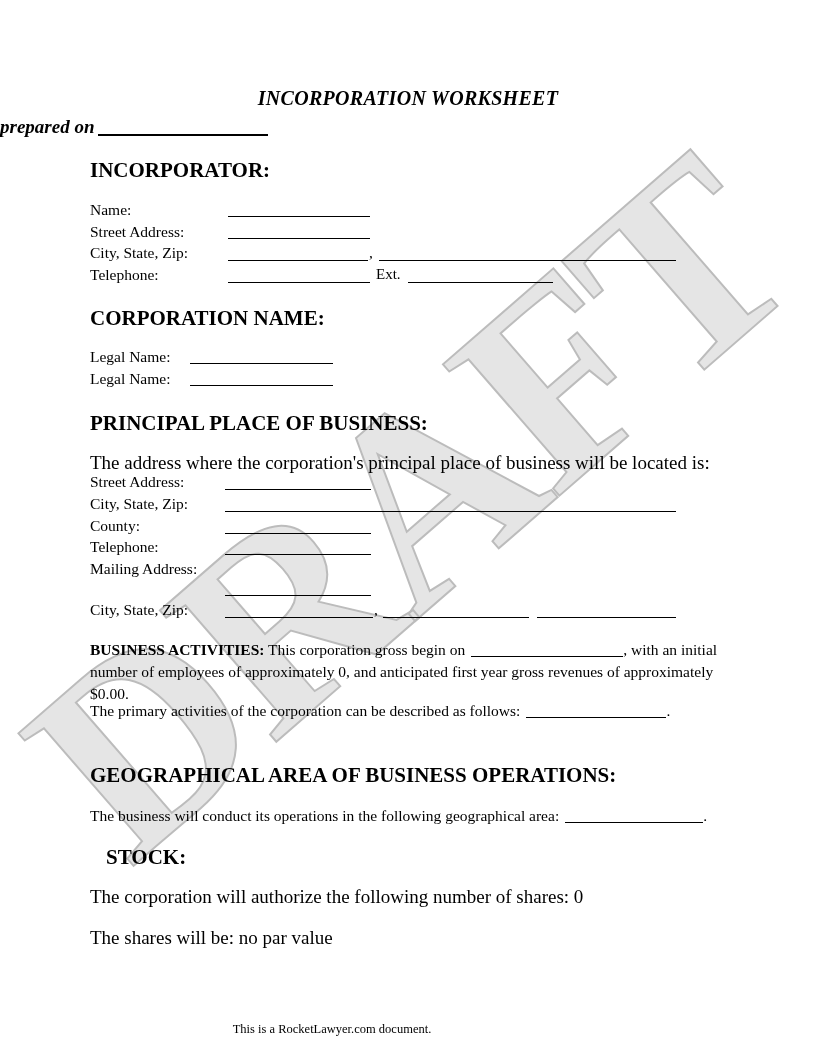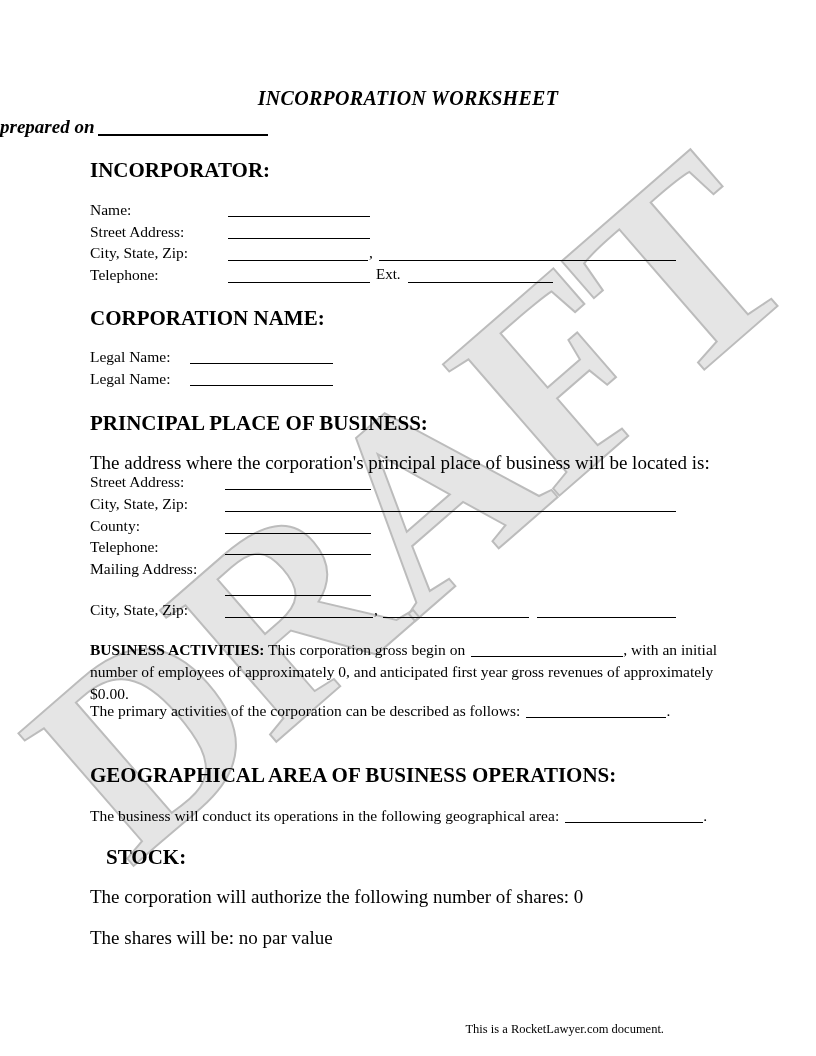--- a/index.html
+++ b/index.html
@@ -131,21 +131,21 @@
   .ext-label {
     position: absolute;
     font-size: 15px;
   }
 
   .footer {
     position: absolute;
     left: 0;
     top: 1022px;
     width: 664px;
-    text-align: right;
+    text-align: center;
     font-size: 12.5px;
   }
 </style>
 </head>
 <body>
 
 <div id="watermark-layer">
   <div id="watermark-text">DRAFT</div>
 </div>
 

